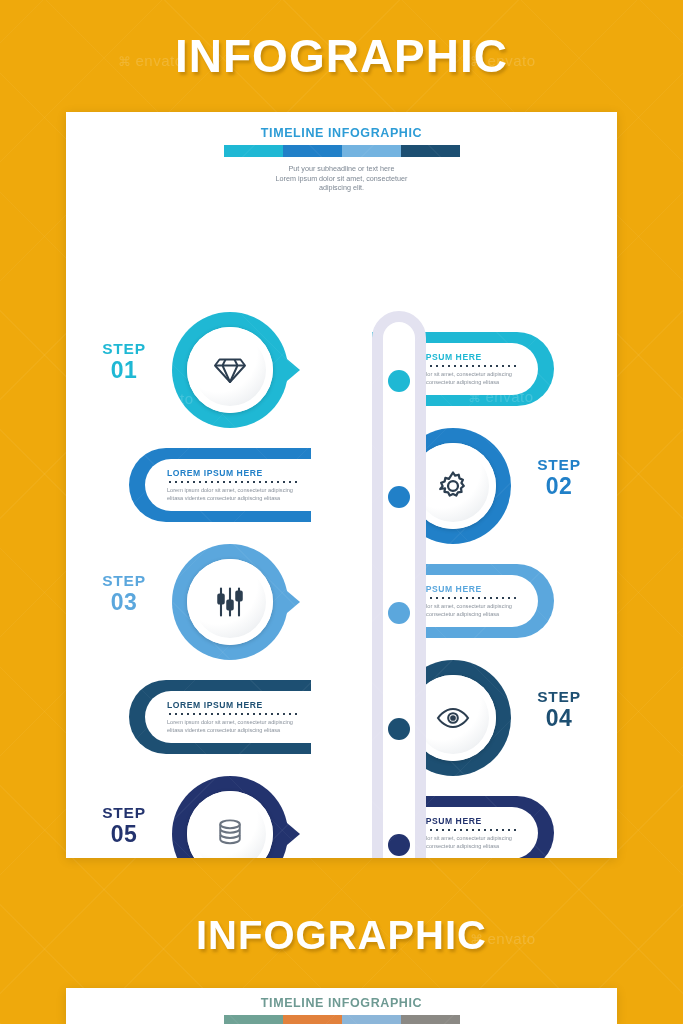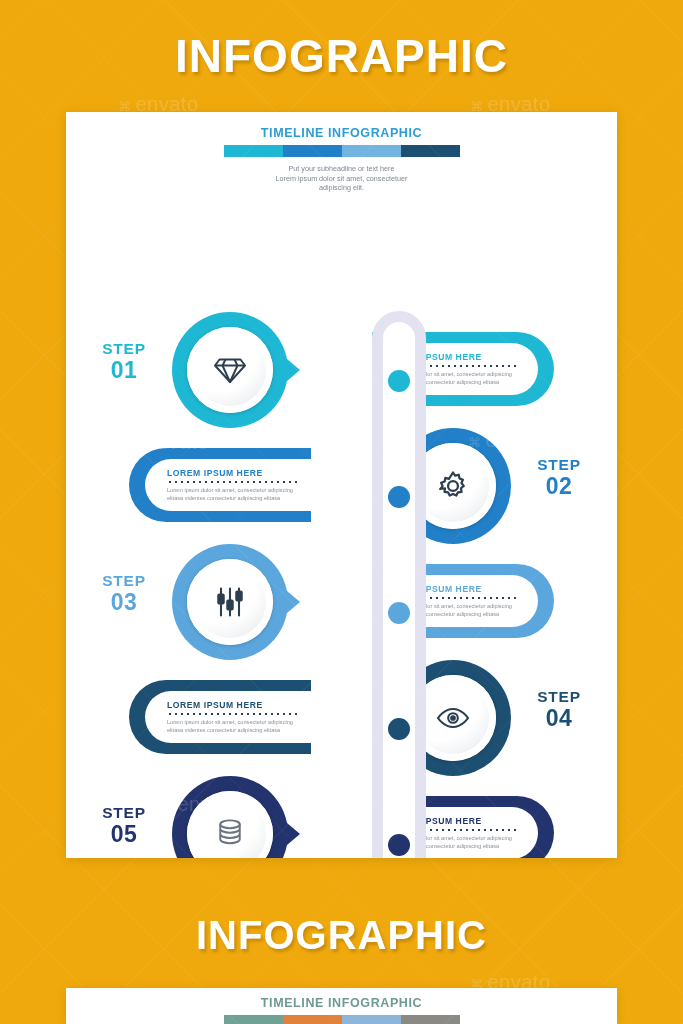--- a/index.html
+++ b/index.html
@@ -9,22 +9,22 @@
     font-family:"Liberation Sans", sans-serif;
     position:relative;
   }
   .watermark{
     position:absolute;inset:0;pointer-events:none;z-index:5;
     background-image:
       repeating-linear-gradient(45deg, rgba(255,255,255,.045) 0 1px, transparent 1px 84px),
       repeating-linear-gradient(-45deg, rgba(255,255,255,.045) 0 1px, transparent 1px 84px);
   }
   .wm-text{
-    position:absolute;color:rgba(255,255,255,.16);font-size:20px;letter-spacing:.5px;
-    font-family:"Liberation Sans",sans-serif;pointer-events:none;z-index:6;white-space:nowrap;margin-top:41px;
+    position:absolute;color:rgba(255,255,255,.16);font-size:15px;letter-spacing:.5px;
+    font-family:"Liberation Sans",sans-serif;pointer-events:none;z-index:6;white-space:nowrap;
   }
   .wm-text::before{content:"\2318";margin-right:4px;font-size:13px;}
 
   
   .banner{
     position:absolute;left:0;width:683px;height:112px;
     background:#efa90c;display:flex;align-items:center;justify-content:center;
   }
   .banner .title{
     font-size:46px;font-weight:bold;color:#ffffff;letter-spacing:1px;

